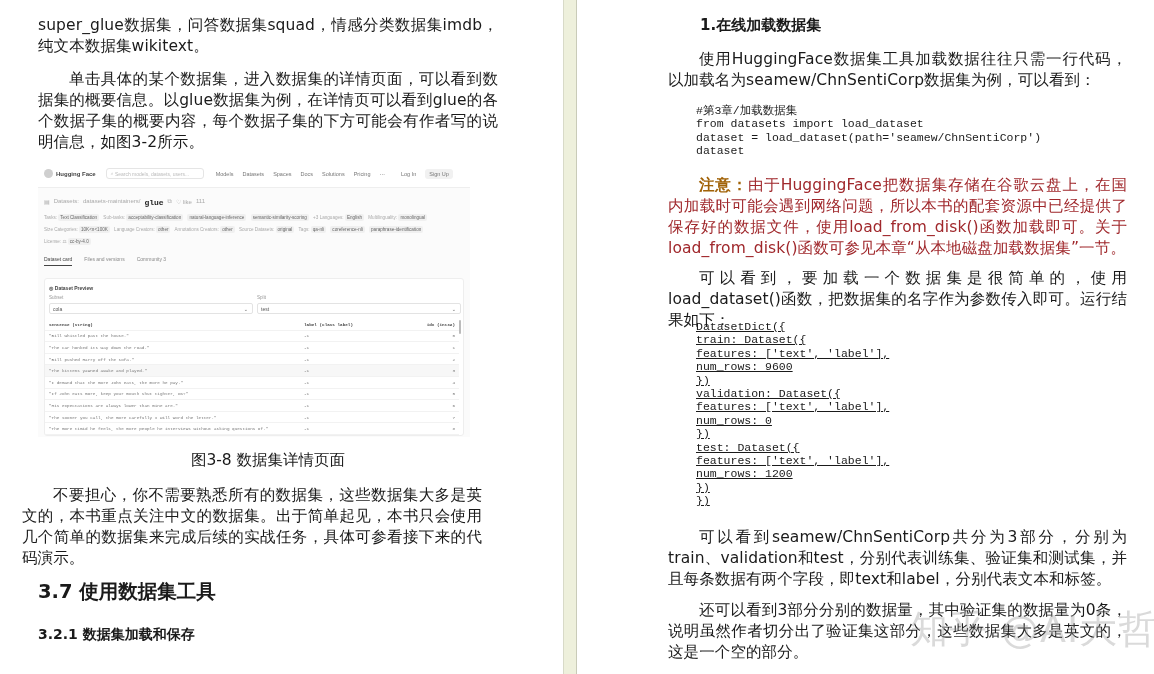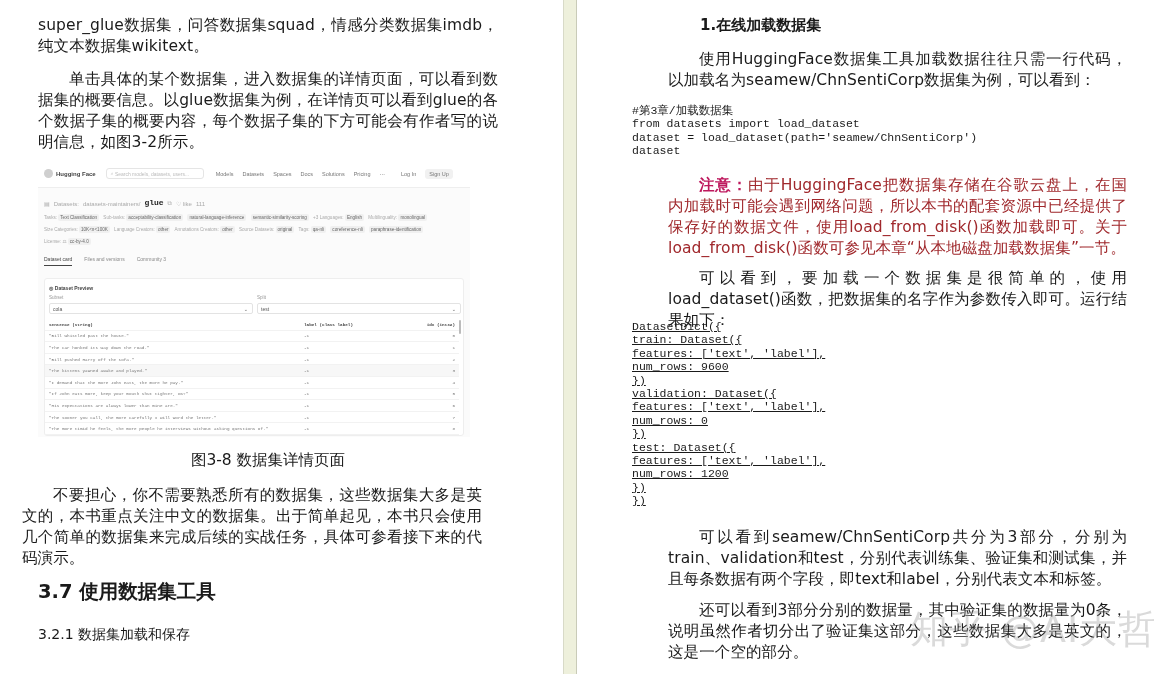--- a/index.html
+++ b/index.html
@@ -24,21 +24,21 @@
     background: #fbfbfb; overflow: hidden; font-family: "Liberation Sans", sans-serif; color: #9a9a9a; }
   .hf-nav { position: absolute; left: 0; top: 0; width: 432px; height: 28px; display: flex; align-items: center;
     padding: 0 6px; font-size: 5.5px; color: #777; border-bottom: 1px solid #eee; background: #fff; }
   .hf-logo { display: flex; align-items: center; gap: 3px; font-weight: bold; color: #444; font-size: 6px; margin-right: 10px; }
   .hf-logo-icon { width: 9px; height: 9px; border-radius: 50%; background: #cfcfcf; }
   .hf-search { width: 98px; height: 11px; border: 1px solid #e5e5e5; border-radius: 3px; font-size: 5px; color: #bbb;
     display: flex; align-items: center; padding-left: 4px; margin-right: 12px; }
   .hf-navlink { margin-right: 9px; white-space: nowrap; }
   .hf-signup { background: #f1f1f1; padding: 2px 4px; border-radius: 3px; }
 
-  .hf-title { position: absolute; left: 6px; top: 38px; font-size: 6px; color: #aaa; display: flex; gap: 4px; align-items: flex-end; }
+  .hf-title { position: absolute; left: 6px; top: 38px; font-size: 6px; color: #aaa; display: flex; gap: 4px; align-items: flex-start; }
   .hf-title b { font-family: "Liberation Mono", monospace; color: #222; font-size: 8px; }
   .hf-tags { position: absolute; left: 6px; top: 52px; width: 420px; font-size: 4.6px; color: #aaa; line-height: 12px; }
   .tag { display: inline-block; background: #f0f0f0; color: #666; padding: 0 2px; border-radius: 2px; margin-right: 3px; line-height: 7px; }
   .hf-tabs { position: absolute; left: 6px; top: 96px; font-size: 5px; color: #888; display: flex; gap: 12px; }
   .hf-tab-active { color: #444; border-bottom: 1px solid #444; padding-bottom: 3px; }
 
   .hf-preview { position: absolute; left: 6px; top: 118px; width: 420px; height: 158px; background: #fff; border: 1px solid #eee; border-radius: 3px; }
   .pv-title { position: absolute; left: 4px; top: 6px; font-size: 5px; color: #444; font-weight: bold; }
   .pv-lbl { position: absolute; top: 16px; font-size: 4.6px; color: #999; }
   .pv-select { position: absolute; top: 24px; height: 11px; border: 1px solid #e3e3e3; border-radius: 2px; font-size: 5px;
@@ -48,29 +48,29 @@
   .pv-row.head { color: #444; font-weight: bold; }
   .pv-row.alt { background: #f7f7f7; }
   .pv-c1 { width: 255px; white-space: nowrap; overflow: hidden; }
   .pv-c2 { width: 100px; }
   .pv-c3 { flex: 1; text-align: right; }
   .pv-scroll { position: absolute; right: 2px; top: 41px; width: 2px; height: 14px; background: #bbb; border-radius: 1px; }
 
   .caption { position: absolute; left: 38px; top: 450px; width: 460px; text-align: center; font-size: 15.5px; line-height: 21px; }
   #lp3 { left: 22px; top: 485px; width: 460px; }
   .h2 { position: absolute; left: 38px; top: 579px; font-size: 19.5px; font-weight: bold; line-height: 26px; }
-  .h3 { position: absolute; left: 38px; top: 624px; font-size: 14px; font-weight: normal; line-height: 20px; }
+  .h3 { position: absolute; left: 38px; top: 624px; font-size: 14px; font-weight: bold; line-height: 20px; }
 
   
   .rh4 { position: absolute; left: 700px; top: 15px; font-size: 15px; font-weight: bold; line-height: 21px; }
   #rp1 { left: 668px; top: 49px; width: 459px; }
-  .code { position: absolute; left: 632px; font-family: "Liberation Mono", monospace; font-size: 11.5px; line-height: 13.4px; color: #1a1a1a; white-space: pre; }
+  .code { position: absolute; left: 696px; font-family: "Liberation Mono", monospace; font-size: 11.5px; line-height: 13.4px; color: #1a1a1a; white-space: pre; }
   #code1 { top: 104px; }
   #rp-note { left: 668px; top: 175px; width: 459px; color: #a0282c; }
-  #rp-note .note-label { color: #be185d; font-weight: bold; }
+  #rp-note .note-label { color: #a16207; font-weight: bold; }
   #rp2 { left: 668px; top: 268px; width: 459px; }
   #code2 { top: 320px; text-decoration: underline; }
   #rp3 { left: 668px; top: 527px; width: 459px; }
   #rp4 { left: 668px; top: 600px; width: 459px; }
 
   .watermark { position: absolute; left: 910px; top: 604px; font-size: 38px; color: rgba(150,150,150,0.35);
     font-family: "DejaVu Sans", sans-serif; letter-spacing: 1px; white-space: nowrap; pointer-events: none; }
 </style>
 </head>
 <body>

